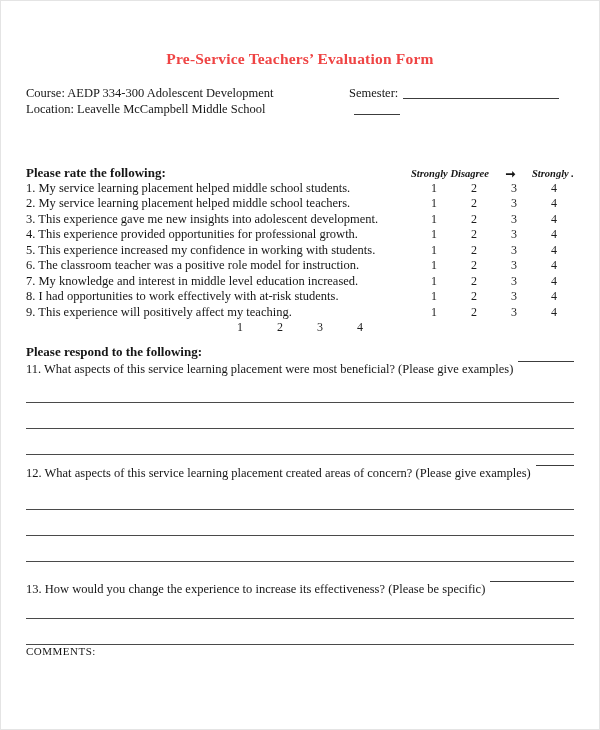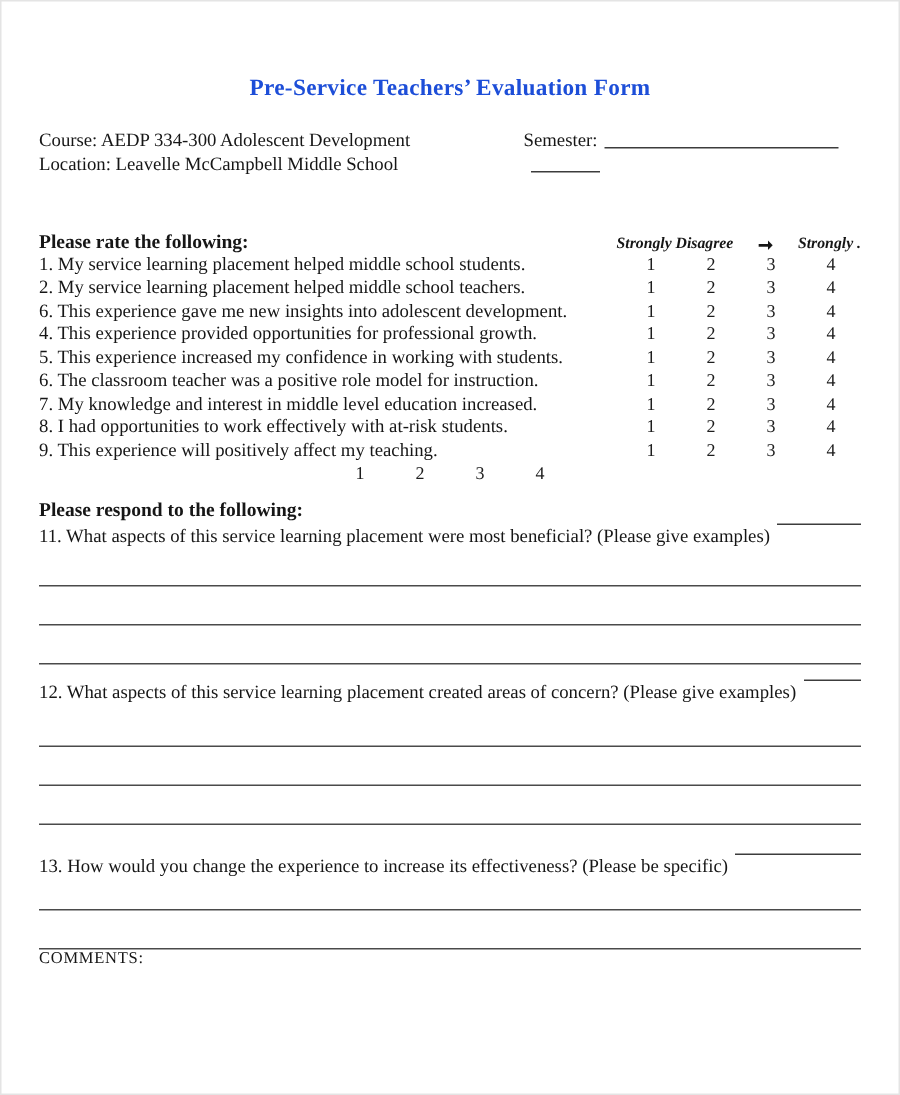--- a/index.html
+++ b/index.html
@@ -8,31 +8,31 @@
     background:#ffffff;
     border:1px solid #e4e4e4;
     padding:50px 25px 0 25px;
     font-family:"Liberation Serif", serif;
     color:#161616;
     overflow:hidden;
     position:relative;
   }
   .title {
     font-size:15.5px; font-weight:bold; text-align:center;
-    line-height:16px; letter-spacing:0.2px; color:#1d4ed8;
+    line-height:16px; letter-spacing:0.2px; color:#ef4444;
   }
   .info { margin-top:18px; font-size:12.5px; line-height:16px; }
   .info-row { display:flex; }
   .info-left { width:323px; flex:none; white-space:nowrap; }
   .info-right { flex:1; display:flex; white-space:nowrap; }
   .blank { border-bottom:1px solid #3c3c3c; display:inline-block; }
   .fill { flex:1; margin-left:5px; margin-right:15px; margin-bottom:2px; }
   .hours-blank { width:46px; margin-left:5px; margin-bottom:2px; }
 
-  .rate-head-row { display:flex; align-items:baseline; margin-top:36px; }
+  .rate-head-row { display:flex; align-items:baseline; margin-top:48px; }
   .section-heading { font-weight:bold; font-size:13px; line-height:15.5px; }
   .scale-header {
     margin-left:auto; width:163px; flex:none;
     display:flex; justify-content:space-between; align-items:center;
     font-style:italic; font-weight:bold; font-size:10.5px; white-space:nowrap;
   }
   .scale-arrow { font-style:normal; font-weight:bold; font-size:12px; line-height:10px; }
 
   .rate-row { display:flex; align-items:baseline; font-size:12.5px; line-height:15.5px;justify-content:center; }
   .stmt { flex:1; white-space:nowrap; overflow:hidden; }
@@ -96,21 +96,21 @@
     <div class="rate-row">
       <span class="stmt">2. My service learning placement helped middle school teachers.</span>
       <span class="opts">
         <span class="opt">1</span>
         <span class="opt">2</span>
         <span class="opt">3</span>
         <span class="opt">4</span>
       </span>
     </div>
     <div class="rate-row">
-      <span class="stmt">6. This experience gave me new insights into adolescent development.</span>
+      <span class="stmt">3. This experience gave me new insights into adolescent development.</span>
       <span class="opts">
         <span class="opt">1</span>
         <span class="opt">2</span>
         <span class="opt">3</span>
         <span class="opt">4</span>
       </span>
     </div>
     <div class="rate-row">
       <span class="stmt">4. This experience provided opportunities for professional growth.</span>
       <span class="opts">

